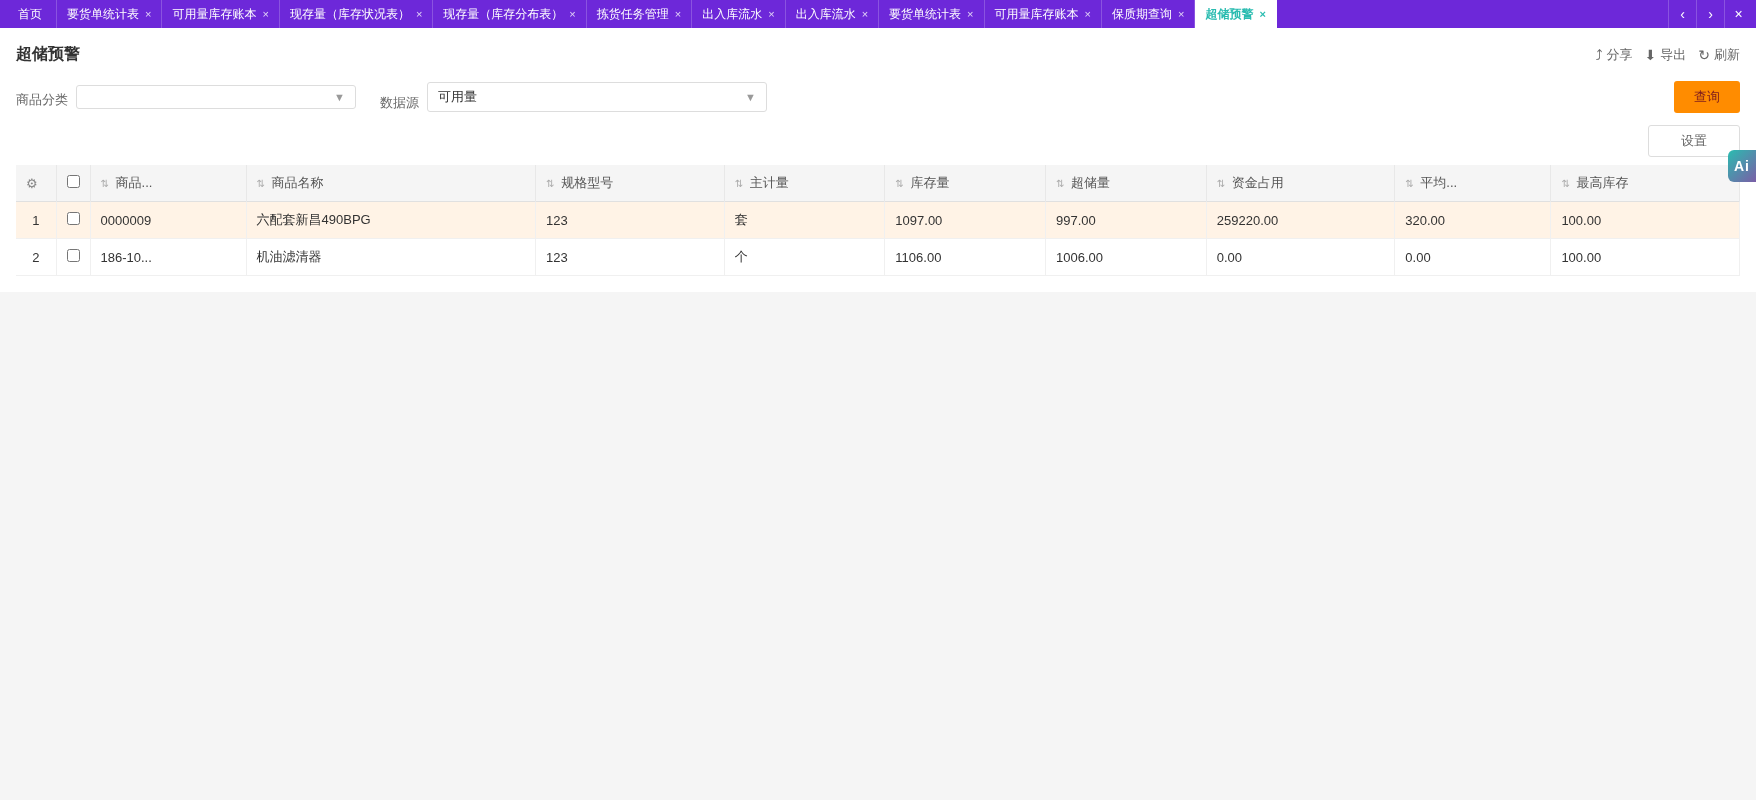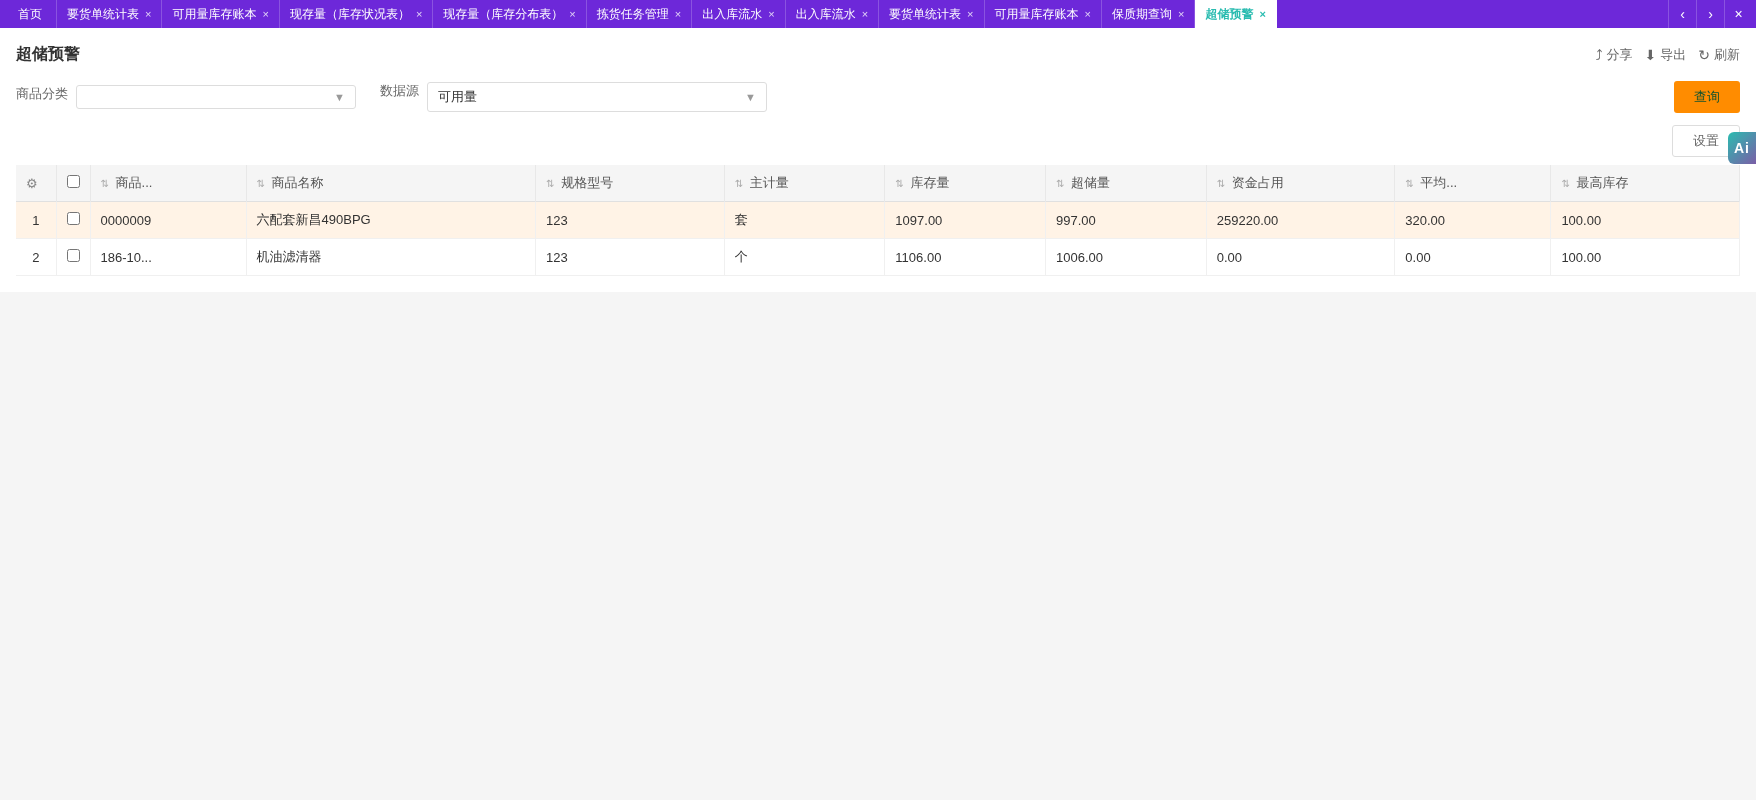--- a/index.html
+++ b/index.html
@@ -89,21 +89,21 @@
 
     
     .filter-row {
       display: flex;
       align-items: center;
       gap: 24px;
       margin-bottom: 12px;
     }
     .filter-item {
       display: flex;
-      align-items: flex-start;
+      align-items: flex-end;
       gap: 8px;
     }
     .filter-label {
       color: #666;
       font-size: 13px;
       white-space: nowrap;
     }
     .filter-select {
       display: flex;
       align-items: center;
@@ -120,33 +120,33 @@
     .filter-select .chevron { color: #999; font-size: 11px; }
 
     .filter-right {
       display: flex;
       align-items: center;
       margin-left: auto;
       gap: 8px;
     }
     .btn-query {
       background: #ff8c00;
-      color: #14532d;
+      color: #7f1d1d;
       border: none;
       border-radius: 3px;
       padding: 7px 20px;
       cursor: pointer;
       font-size: 13px;
     }
     .btn-settings {
       background: #fff;
       color: #666;
       border: 1px solid #ddd;
       border-radius: 3px;
-      padding: 6px 20px;
+      padding: 6px 32px;
       cursor: pointer;
       font-size: 13px;
     }
 
     
     .data-table {
       width: 100%;
       border-collapse: collapse;
       font-size: 13px;
     }
@@ -175,21 +175,21 @@
     .data-table td.num { }
     .row-num { color: #999; text-align: center; width: 40px; }
     .checkbox-col { width: 32px; text-align: center; }
     .gear-col { width: 36px; text-align: center; }
 
     input[type="checkbox"] { cursor: pointer; width: 13px; height: 13px; }
 
     .ai-badge {
       position: fixed;
       right: 0;
-      top: 132px;
+      top: 150px;
       background: linear-gradient(135deg, #2abcb0, #7b5ea7);
       color: #fff;
       font-size: 14px;
       font-weight: bold;
       padding: 8px 6px;
       border-radius: 6px 0 0 6px;
       cursor: pointer;
       writing-mode: horizontal-tb;
       letter-spacing: 1px;
     }

